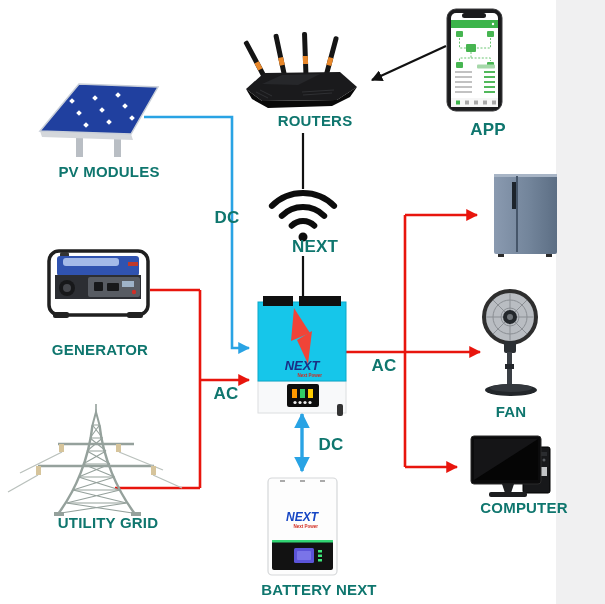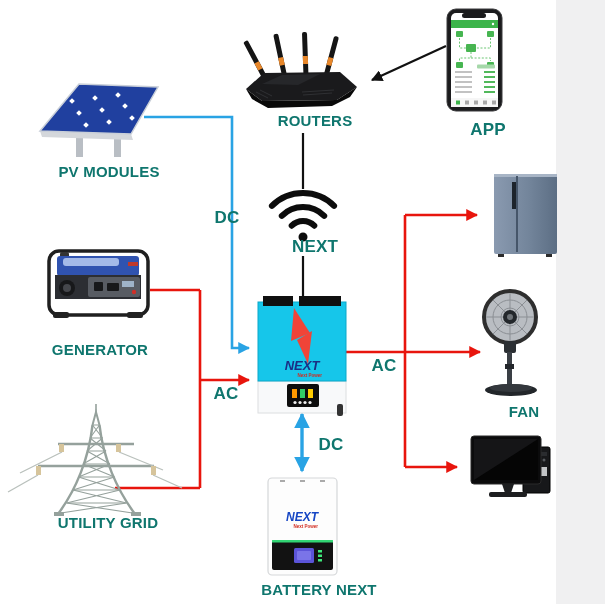--- a/index.html
+++ b/index.html
@@ -293,15 +293,16 @@
   <div class="lbl" style="left:303px;top:120px">ROUTERS</div>
   <div class="lbl xl" style="left:476px;top:130px">APP</div>
   <div class="lbl xl" style="left:303px;top:247px">NEXT</div>
   <div class="lbl xl" style="left:215px;top:218px">DC</div>
   <div class="lbl xl" style="left:214px;top:394px">AC</div>
   <div class="lbl xl" style="left:372px;top:366px">AC</div>
   <div class="lbl xl" style="left:319px;top:445px">DC</div>
   <div class="lbl" style="left:96px;top:522px">UTILITY GRID</div>
   <div class="lbl" style="left:88px;top:349px">GENERATOR</div>
   <div class="lbl" style="left:307px;top:589px">BATTERY NEXT</div>
-  <div class="lbl" style="left:512px;top:411px">FAN</div>
+  <div class="lbl" style="left:499px;top:411px">FAN</div>
+  <div class="lbl" style="left:512px;top:507px">COMPUTER</div>
 
 </div>
 
 </body></html>

